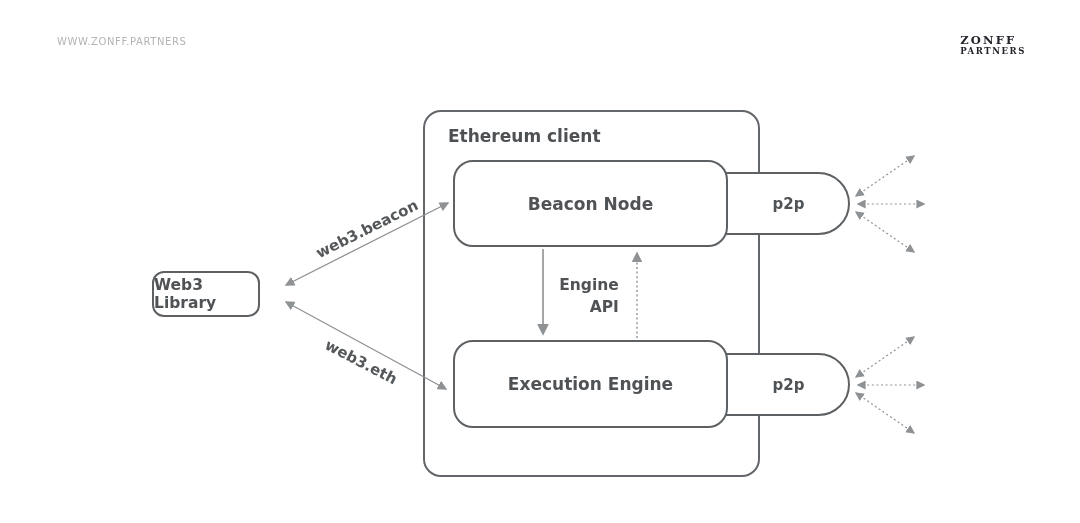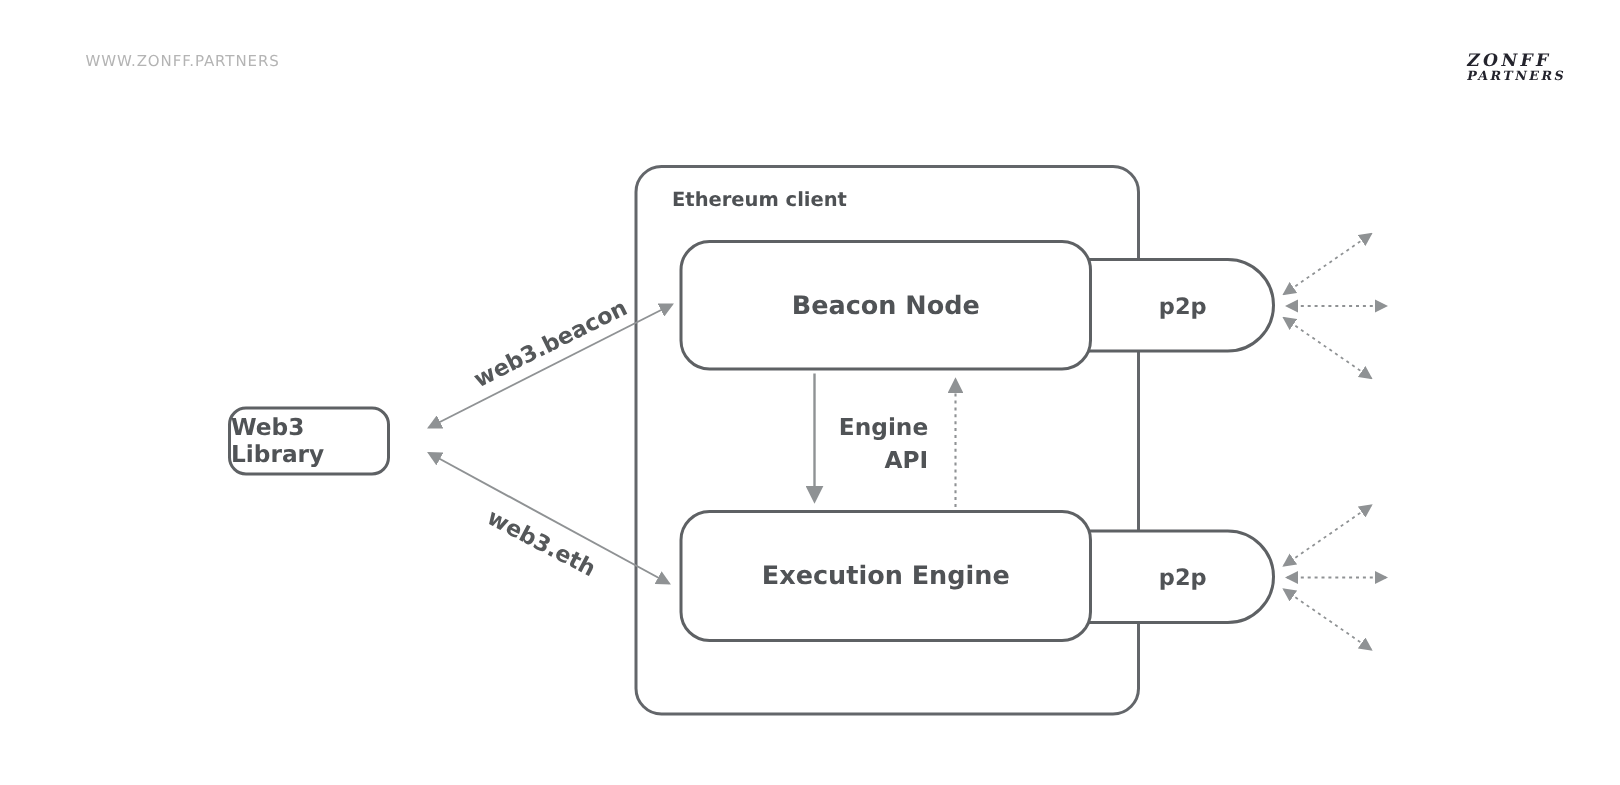--- a/index.html
+++ b/index.html
@@ -15,42 +15,41 @@
 
   
   .site-url {
     left: 57px; top: 36px;
     font-size: 10px;
     letter-spacing: 0.6px;
     color: #b4b4b4;
     font-weight: 400;
   }
   .logo {
-    right: 36px; top: 34px;
+    right: 54px; top: 34px;
     text-align: left;
     color: #23232c;
     font-family: "DejaVu Serif", "Liberation Serif", serif;
     line-height: 1.15;
-    font-style: italic;
   }
   .logo .l1 { font-size: 11.5px; font-weight: 700; letter-spacing: 2.2px; }
   .logo .l2 { font-size: 8.5px;  font-weight: 700; letter-spacing: 1.6px; }
 
   
   .eth-container {
     left: 423px; top: 110px;
     width: 333px; height: 363px;
     border: 2px solid #63666a;
     border-radius: 18px;
     background: transparent;
     z-index: 1;
   }
   .eth-container-label {
     left: 448px; top: 126px;
-    font-size: 13px;
+    font-size: 17px;
     font-weight: 700;
     color: #4e5154;
     z-index: 6;
   }
 
   
   .p2p {
     width: 145px; height: 63px;
     background: #ffffff;
     border: 2.5px solid #5e6164;

